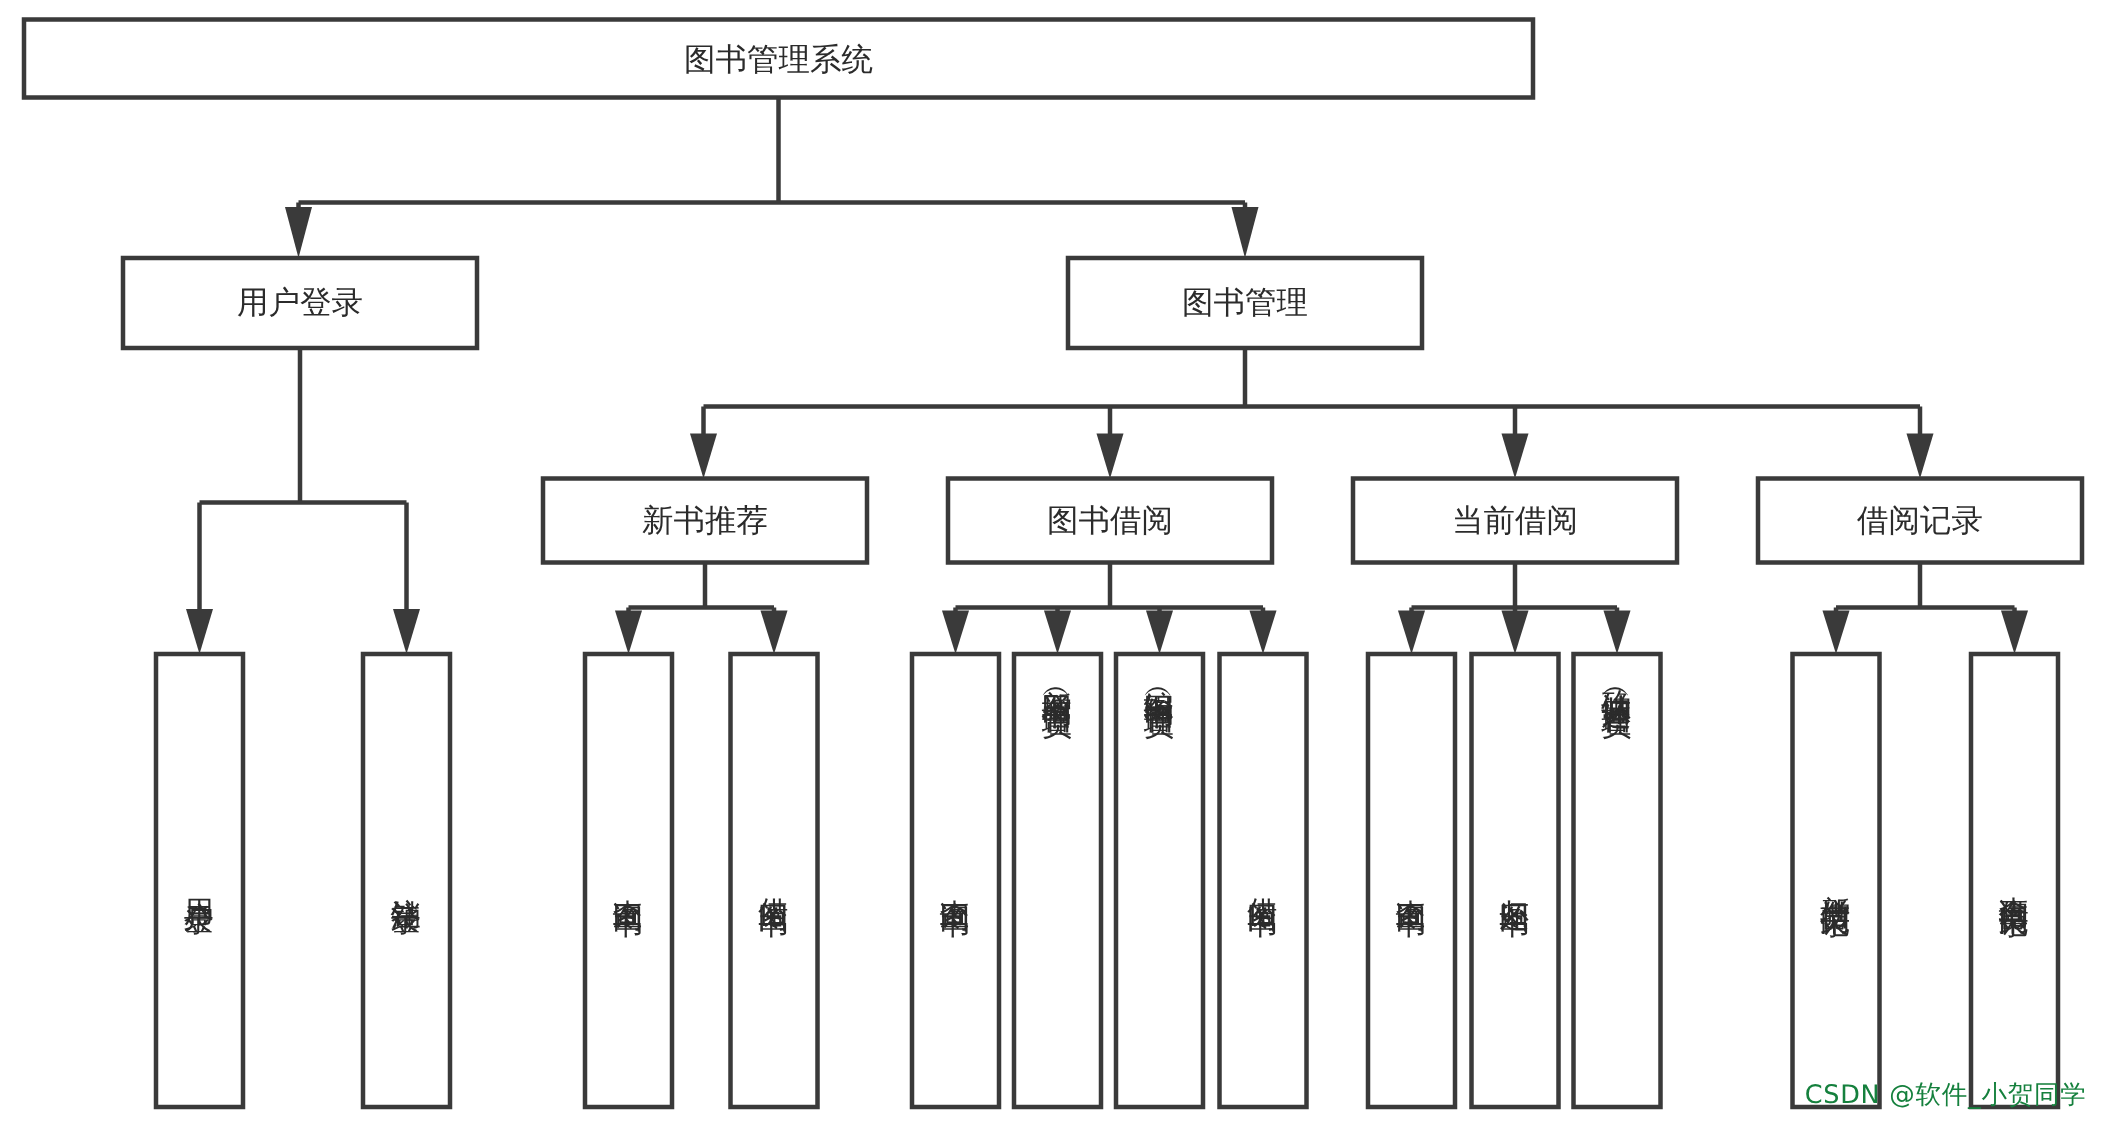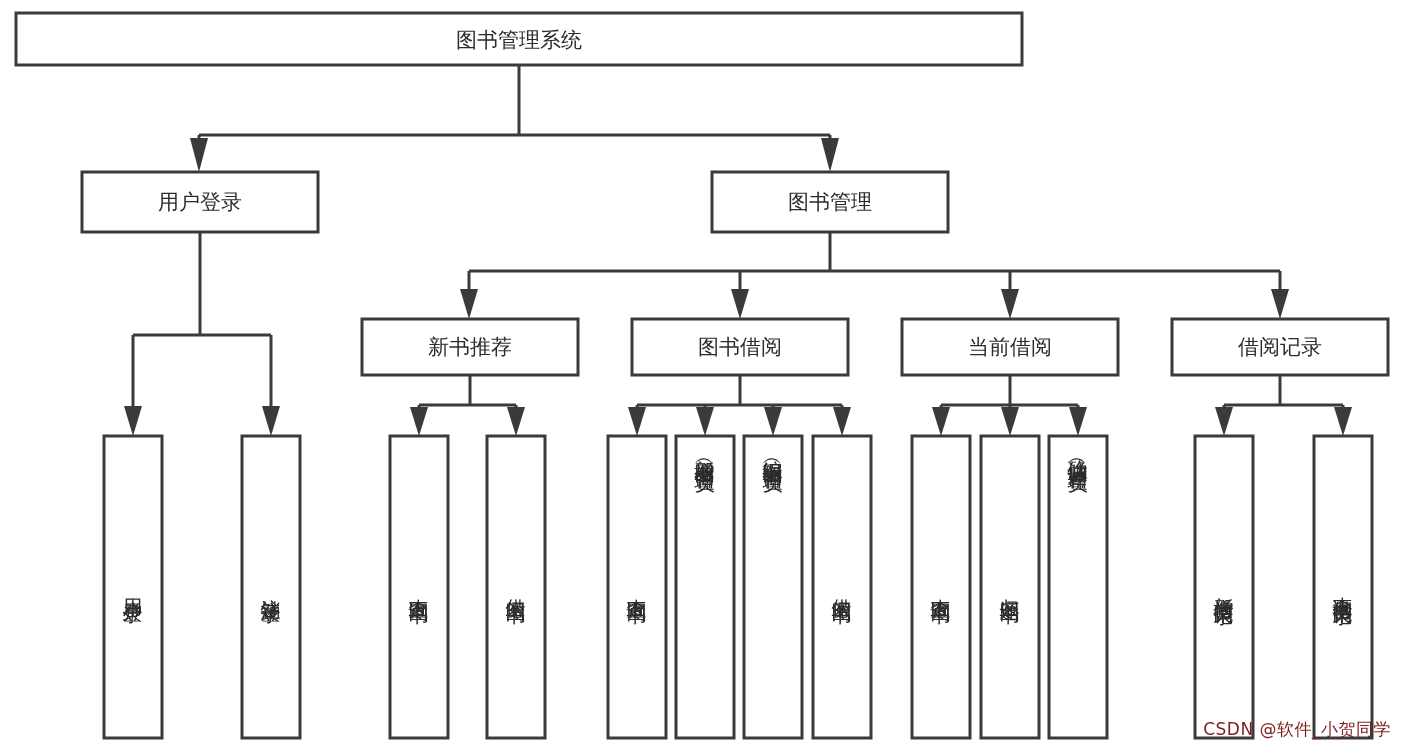--- a/index.html
+++ b/index.html
@@ -63,21 +63,21 @@
     color: #2b2b2b;
     line-height: 1;
     white-space: nowrap;
     font-family: "DejaVu Sans", "Liberation Sans", sans-serif;
   }
   .watermark {
     position: absolute;
     right: 14px;
     bottom: 6px;
     font-size: 17px;
-    color: #7f1d1d;
+    color: #15803d;
     font-family: "DejaVu Sans", "Liberation Sans", sans-serif;
     white-space: nowrap;
     letter-spacing: 0.5px;
   }
 </style>
 </head>
 <body>
 
 <div id="diagram-root">
 

